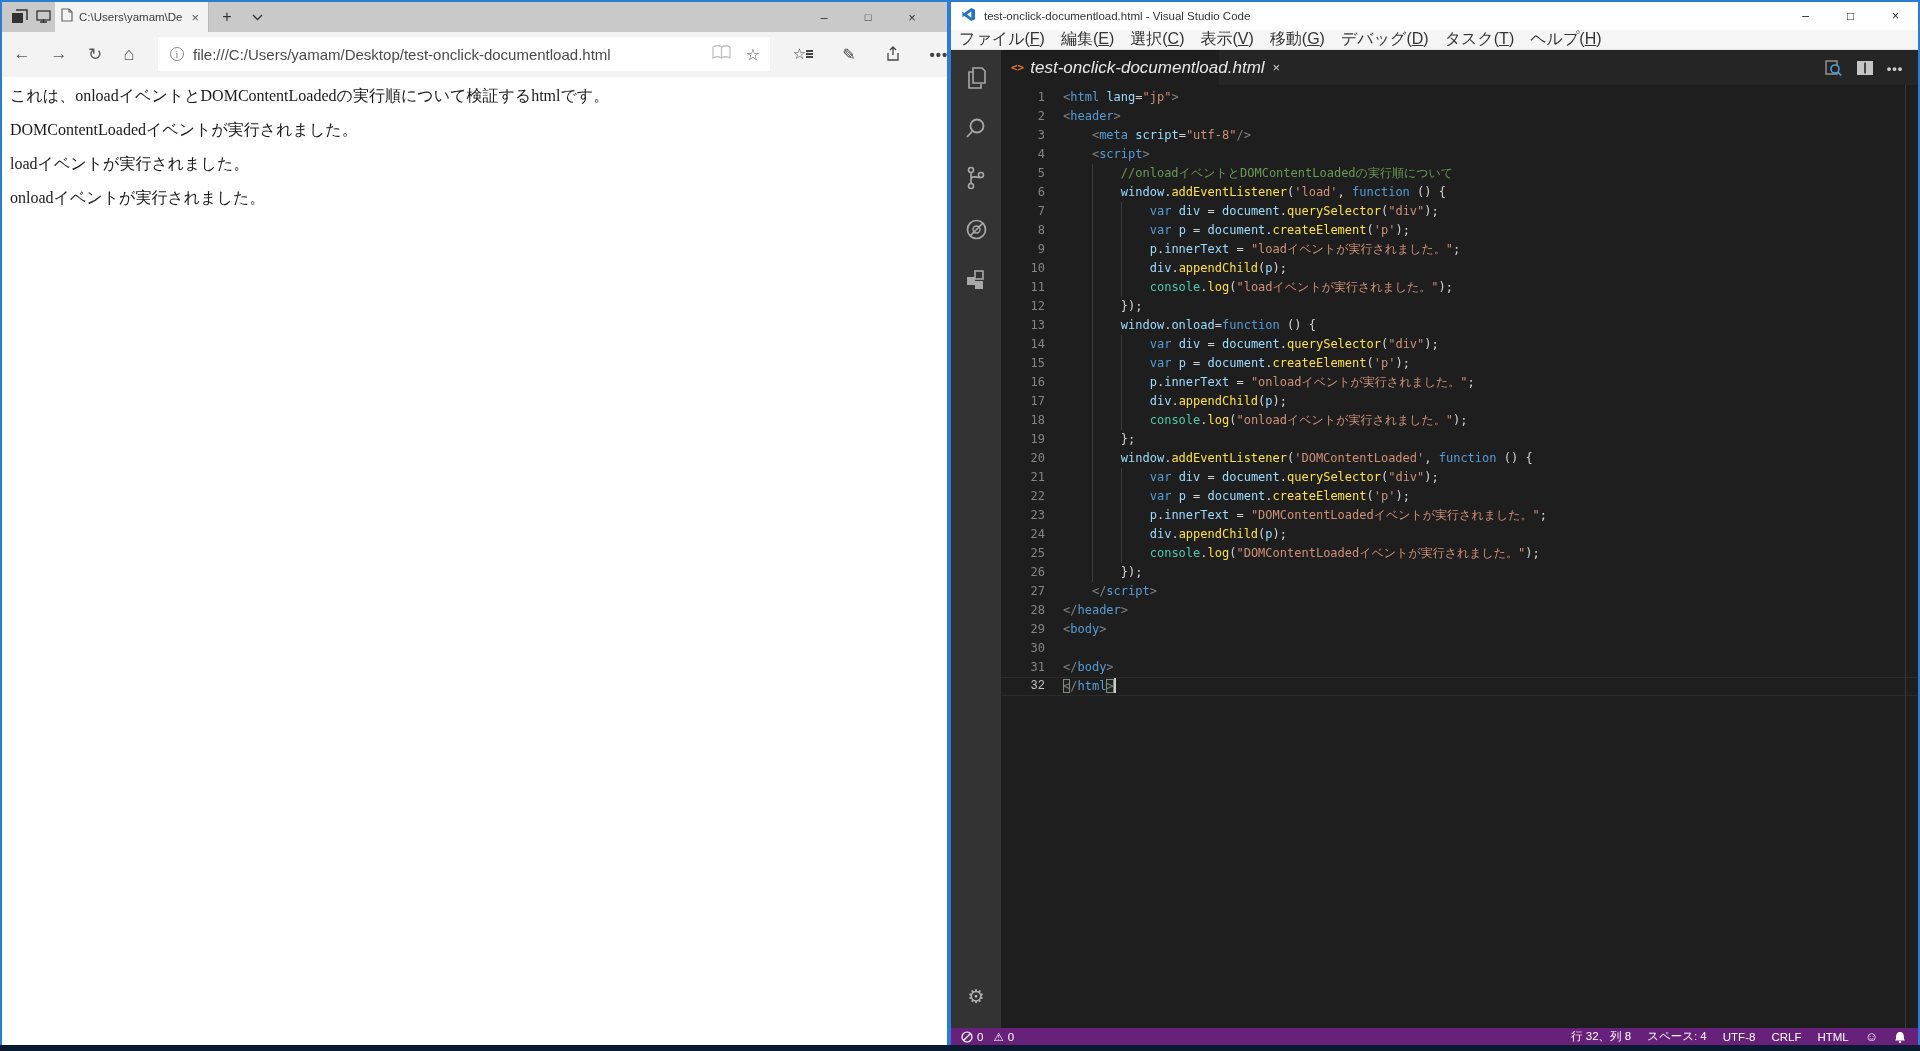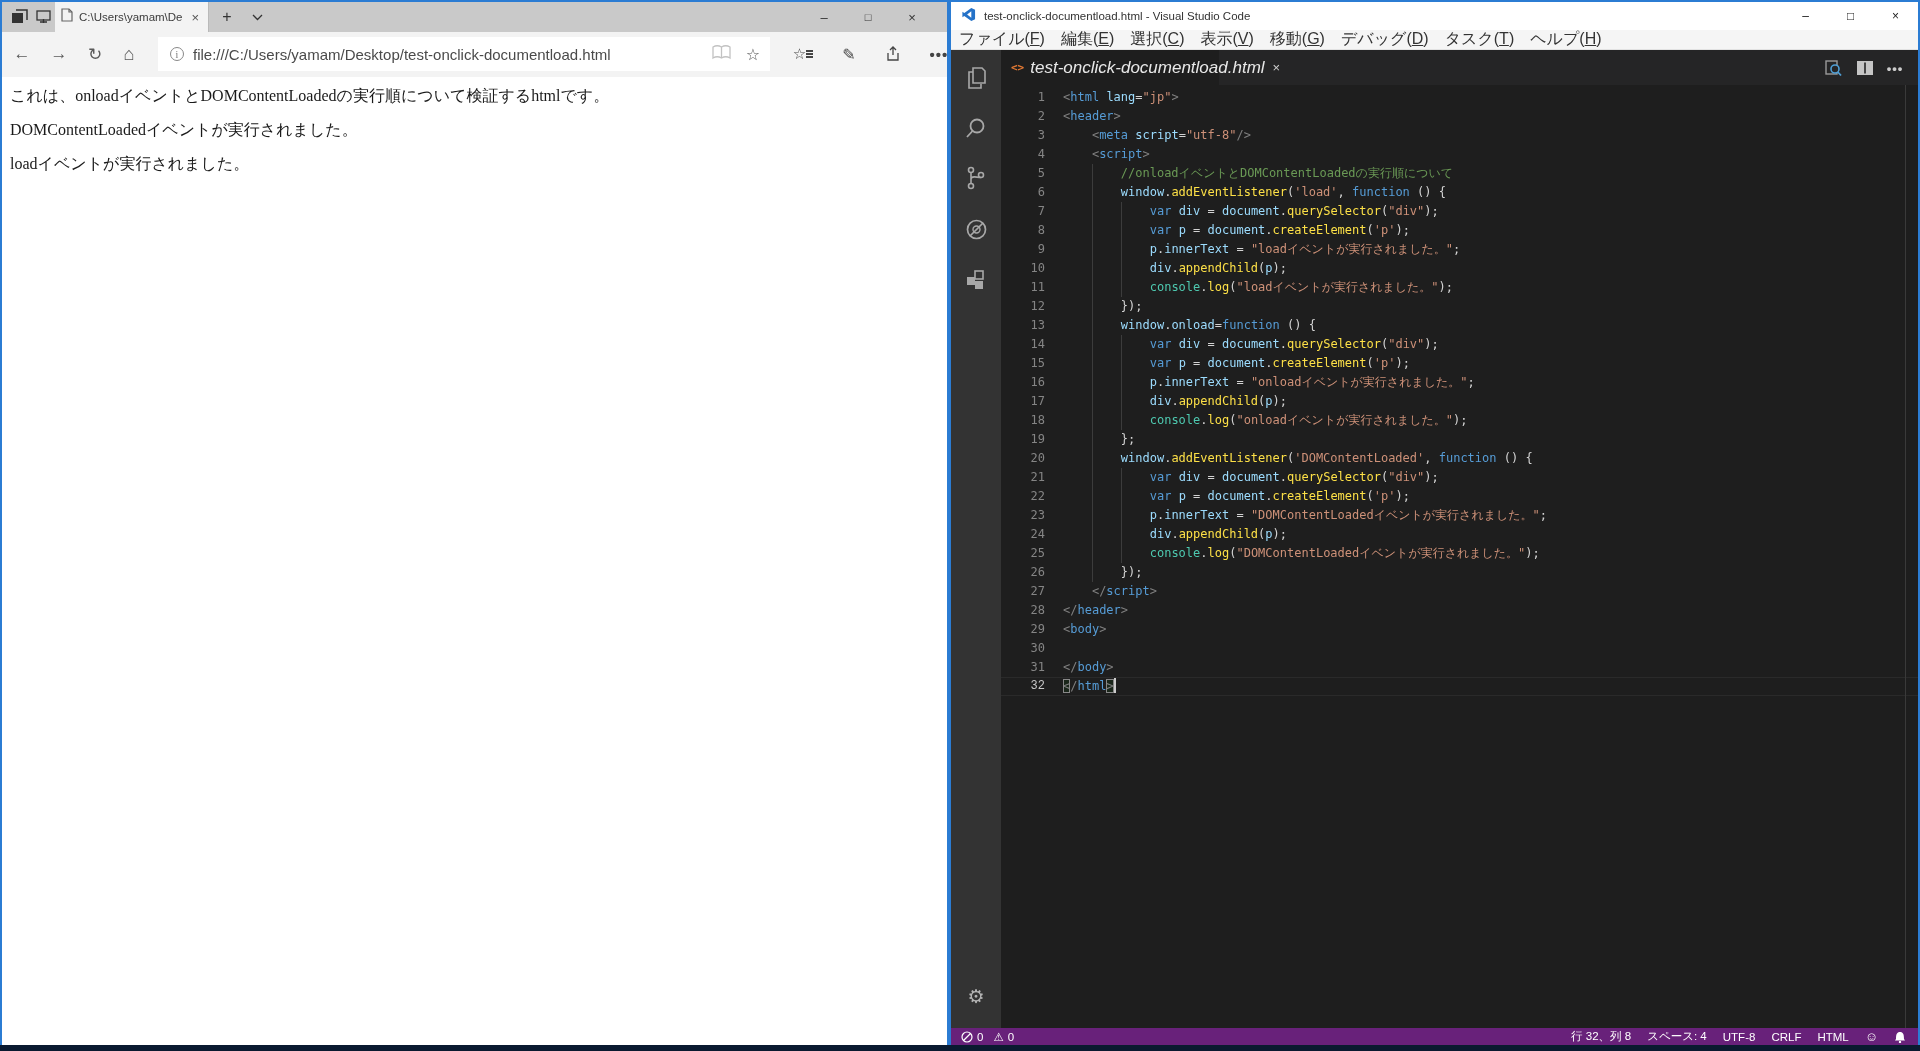--- a/index.html
+++ b/index.html
@@ -166,20 +166,21 @@
             <path d="M8 9 V1.5 M5 4 l3 -3 l3 3" fill="none" stroke="#444" stroke-width="1.3"></path>
           </svg>
       </div>
       <div id="more-btn" class="abs ebtn tbic">•••</div>
     </div>
 
     <div id="edge-content" class="abs">
         <div class="pline">これは、onloadイベントとDOMContentLoadedの実行順について検証するhtmlです。</div>
         <div class="pline" style="margin-top: 16px;">DOMContentLoadedイベントが実行されました。</div>
         <div class="pline" style="margin-top: 16px;">loadイベントが実行されました。</div>
+        <div class="pline" style="margin-top: 16px;">onloadイベントが実行されました。</div>
       </div>
   </div>
 
   <div id="vscode" class="abs">
 
     <div id="vs-titlebar" class="abs">
       <span id="vs-logo">
         <svg width="15" height="15" viewBox="0 0 16 16">
             <path d="M11 1 L15 3 V13 L11 15 L3.5 9.5 L1.5 11 V5 L3.5 6.5 Z M11 4.5 L6.5 8 L11 11.5 Z" fill="#2472c8"></path>
           </svg>

